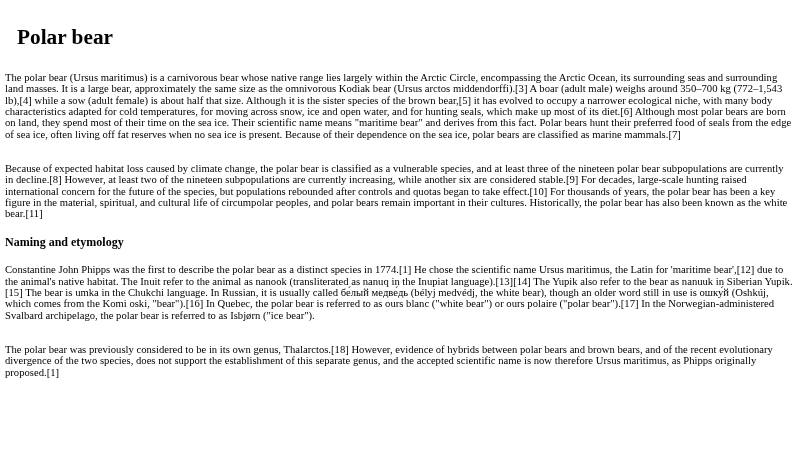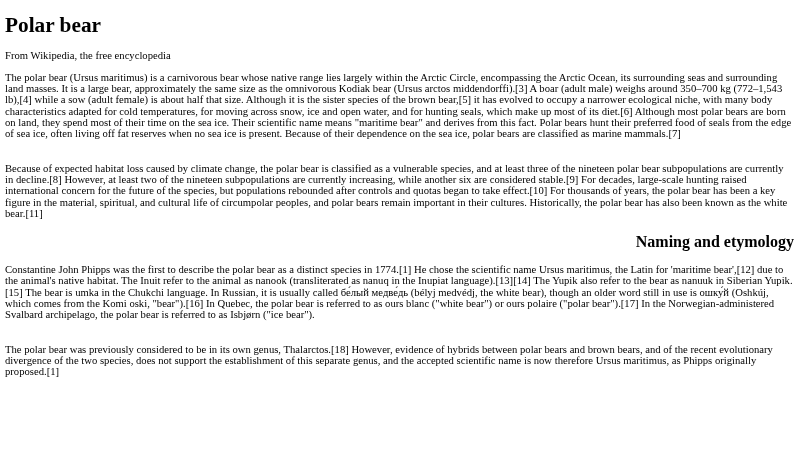--- a/index.html
+++ b/index.html
@@ -17,51 +17,49 @@
       line-height: 11.35px;
     }
     .page {
       padding: 0 6px 0 5px;
     }
     h1 {
       font-family: "Liberation Serif", serif;
       font-size: 21.3px;
       line-height: 24px;
       font-weight: bold;
-      margin: 0;
+      margin: 12px;
       padding-top: 13px;
       height: 24px;
     }
     .tagline {
       margin: 13px 0 0 0;
     }
     p {
       margin: 23px 0 0 0;
     }
     .tagline + p {
       margin-top: 10.4px;
     }
     h2 {
       font-family: "Liberation Serif", serif;
-      font-size: 16px;
+      font-size: 12px;
       line-height: 18px;
       font-weight: bold;
       margin: 13.5px 0 0 0;
-      text-align: right;
     }
     h2 + p {
       margin-top: 13px;
     }
   </style>
 </head>
 <body>
 
 <div class="page">
   <h1>Polar bear</h1>
-  <div class="tagline">From Wikipedia, the free encyclopedia</div>
 
   <p>The polar bear (Ursus maritimus) is a carnivorous bear whose native range lies largely within the Arctic Circle, encompassing the Arctic Ocean, its surrounding seas and surrounding land masses. It is a large bear, approximately the same size as the omnivorous Kodiak bear (Ursus arctos middendorffi).[3] A boar (adult male) weighs around 350–700 kg (772–1,543 lb),[4] while a sow (adult female) is about half that size. Although it is the sister species of the brown bear,[5] it has evolved to occupy a narrower ecological niche, with many body characteristics adapted for cold temperatures, for moving across snow, ice and open water, and for hunting seals, which make up most of its diet.[6] Although most polar bears are born on land, they spend most of their time on the sea ice. Their scientific name means "maritime bear" and derives from this fact. Polar bears hunt their preferred food of seals from the edge of sea ice, often living off fat reserves when no sea ice is present. Because of their dependence on the sea ice, polar bears are classified as marine mammals.[7]</p>
   <p>Because of expected habitat loss caused by climate change, the polar bear is classified as a vulnerable species, and at least three of the nineteen polar bear subpopulations are currently in decline.[8] However, at least two of the nineteen subpopulations are currently increasing, while another six are considered stable.[9] For decades, large-scale hunting raised international concern for the future of the species, but populations rebounded after controls and quotas began to take effect.[10] For thousands of years, the polar bear has been a key figure in the material, spiritual, and cultural life of circumpolar peoples, and polar bears remain important in their cultures. Historically, the polar bear has also been known as the white bear.[11]</p>
 
   <h2>Naming and etymology</h2>
   <p>Constantine John Phipps was the first to describe the polar bear as a distinct species in 1774.[1] He chose the scientific name Ursus maritimus, the Latin for 'maritime bear',[12] due to the animal's native habitat. The Inuit refer to the animal as nanook (transliterated as nanuq in the Inupiat language).[13][14] The Yupik also refer to the bear as nanuuk in Siberian Yupik.[15] The bear is umka in the Chukchi language. In Russian, it is usually called бе́лый медве́дь (bélyj medvédj, the white bear), though an older word still in use is ошку́й (Oshkúj, which comes from the Komi oski, "bear").[16] In Quebec, the polar bear is referred to as ours blanc ("white bear") or ours polaire ("polar bear").[17] In the Norwegian-administered Svalbard archipelago, the polar bear is referred to as Isbjørn ("ice bear").</p>
   <p>The polar bear was previously considered to be in its own genus, Thalarctos.[18] However, evidence of hybrids between polar bears and brown bears, and of the recent evolutionary divergence of the two species, does not support the establishment of this separate genus, and the accepted scientific name is now therefore Ursus maritimus, as Phipps originally proposed.[1]</p>
 </div>
 
 </body></html>

